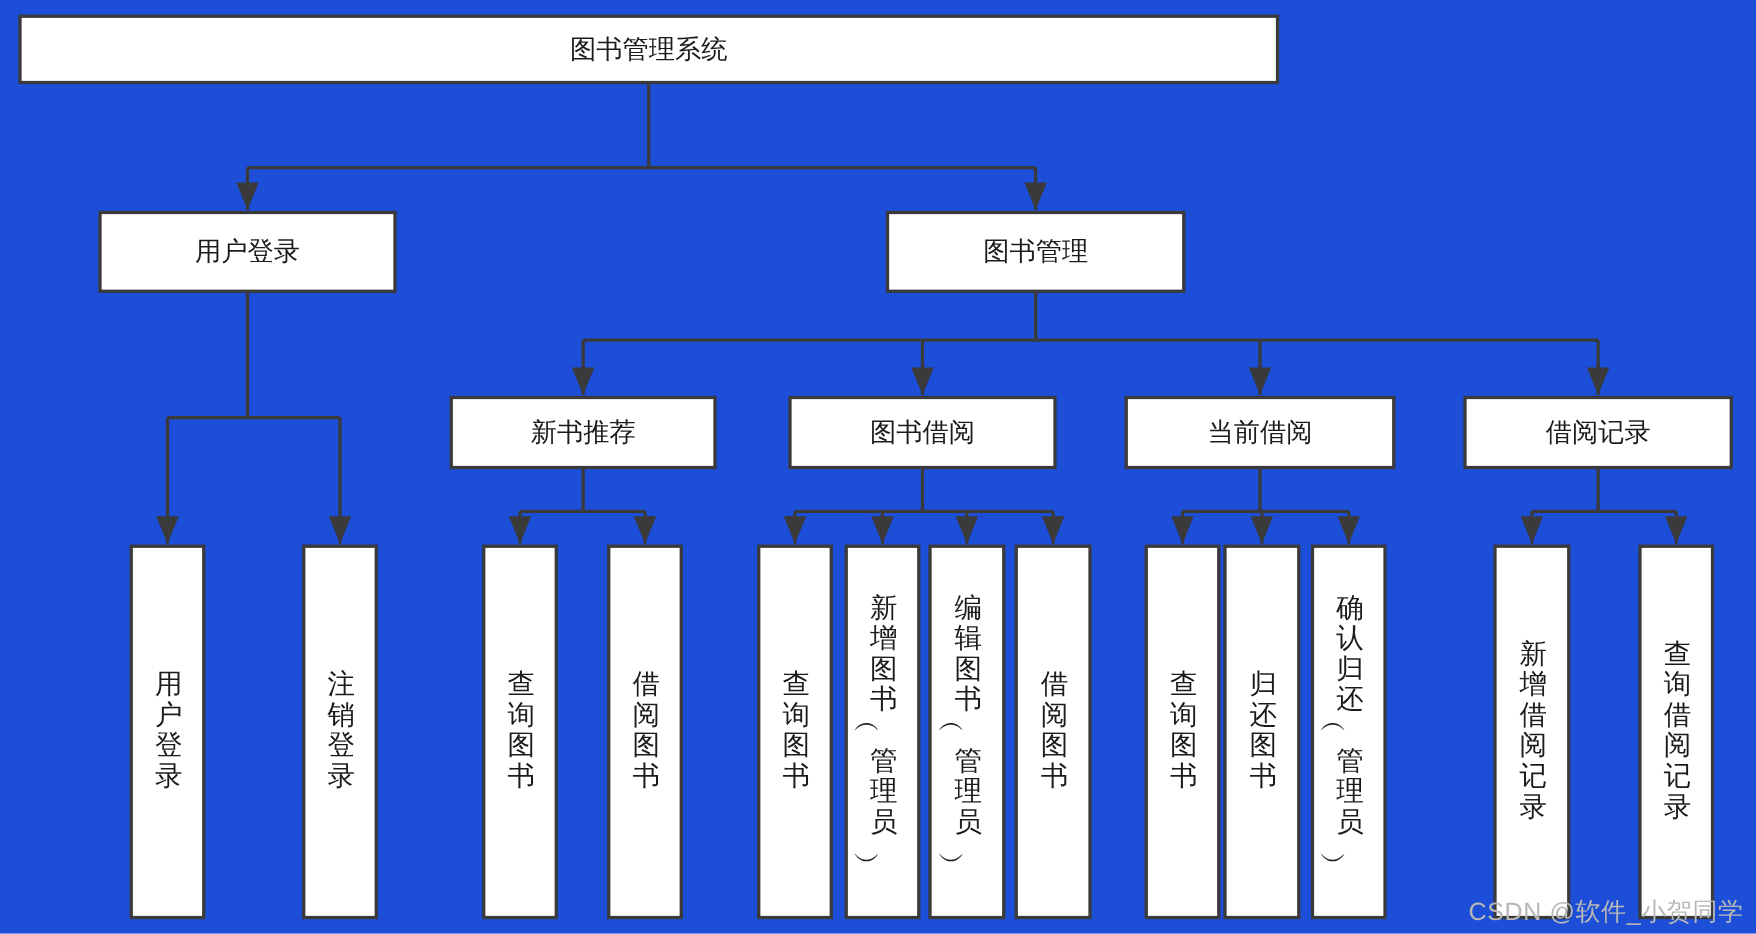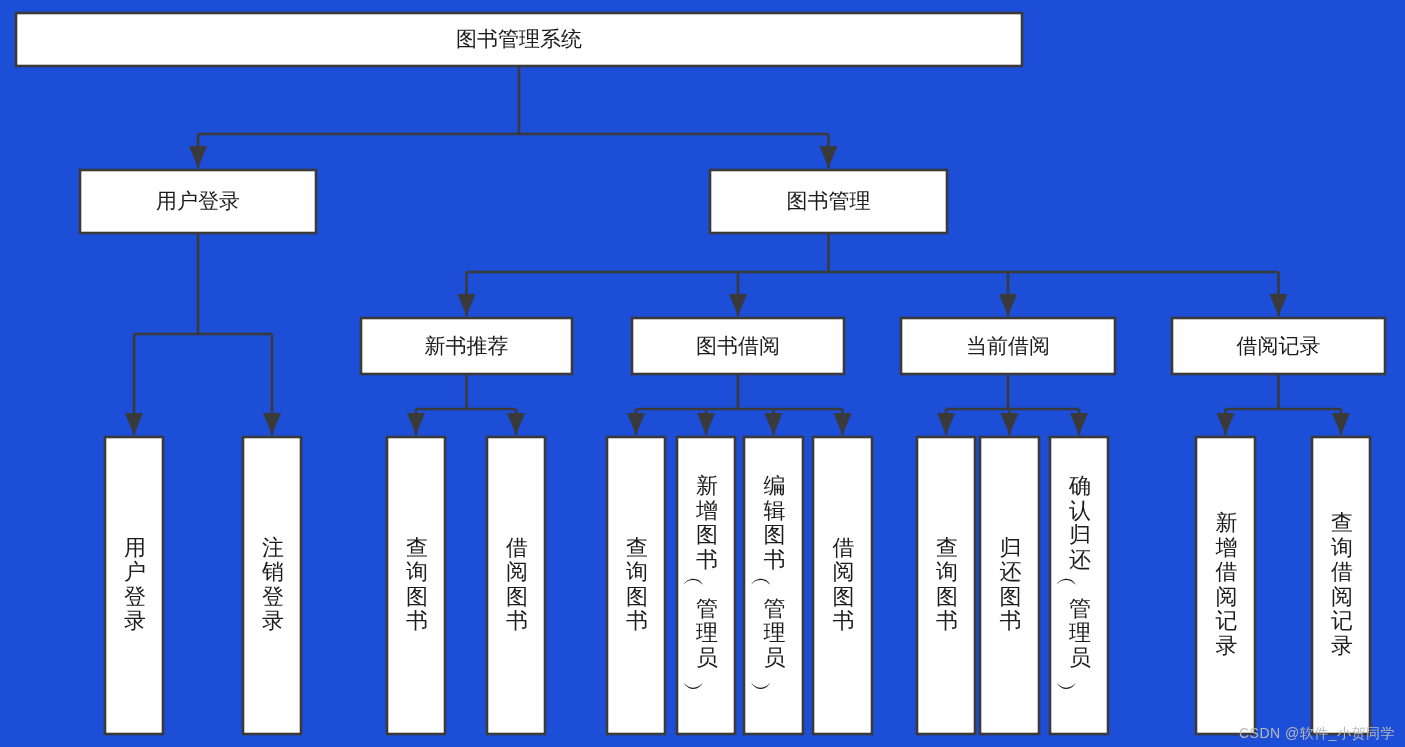--- a/index.html
+++ b/index.html
@@ -52,21 +52,21 @@
     font-family: "Liberation Sans", "DejaVu Sans", sans-serif;
     font-size: 22px;
     fill: #1b1b1b;
     text-anchor: middle;
   }
   .watermark {
     position: absolute;
     right: 10px;
     bottom: 4px;
     font-family: "Liberation Sans", "DejaVu Sans", sans-serif;
-    font-size: 14px;
+    font-size: 20px;
     color: #b8b8b8;
     white-space: nowrap;
     pointer-events: none;
     letter-spacing: 0.5px;
   }
 </style>
 </head>
 <body>
 
 <div id="diagram-root">

